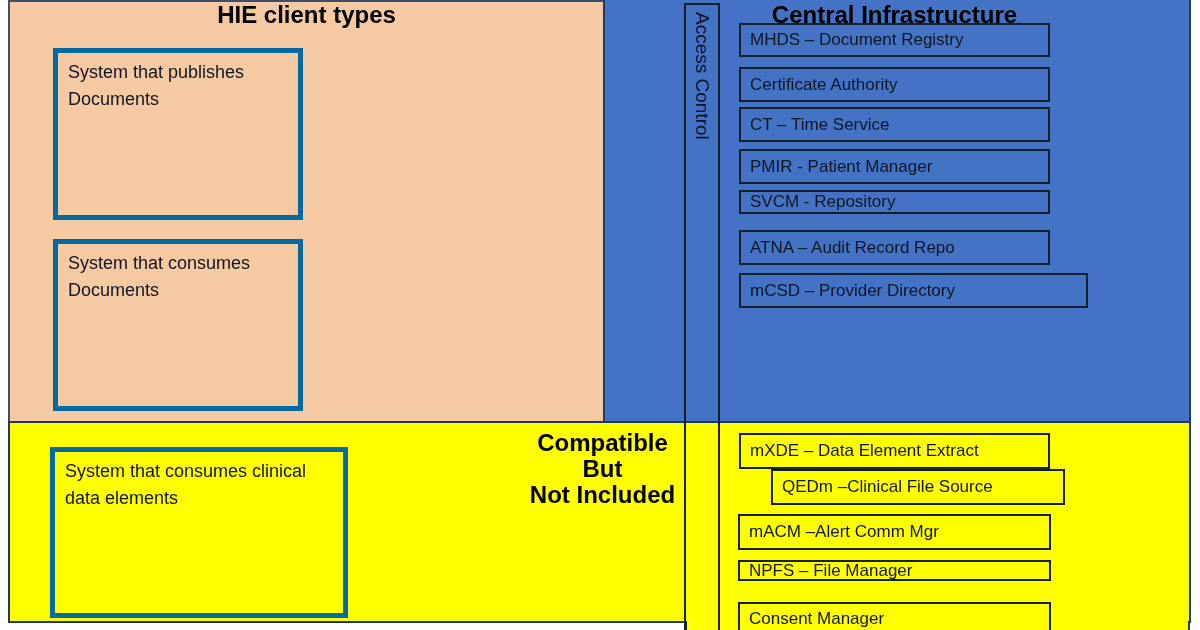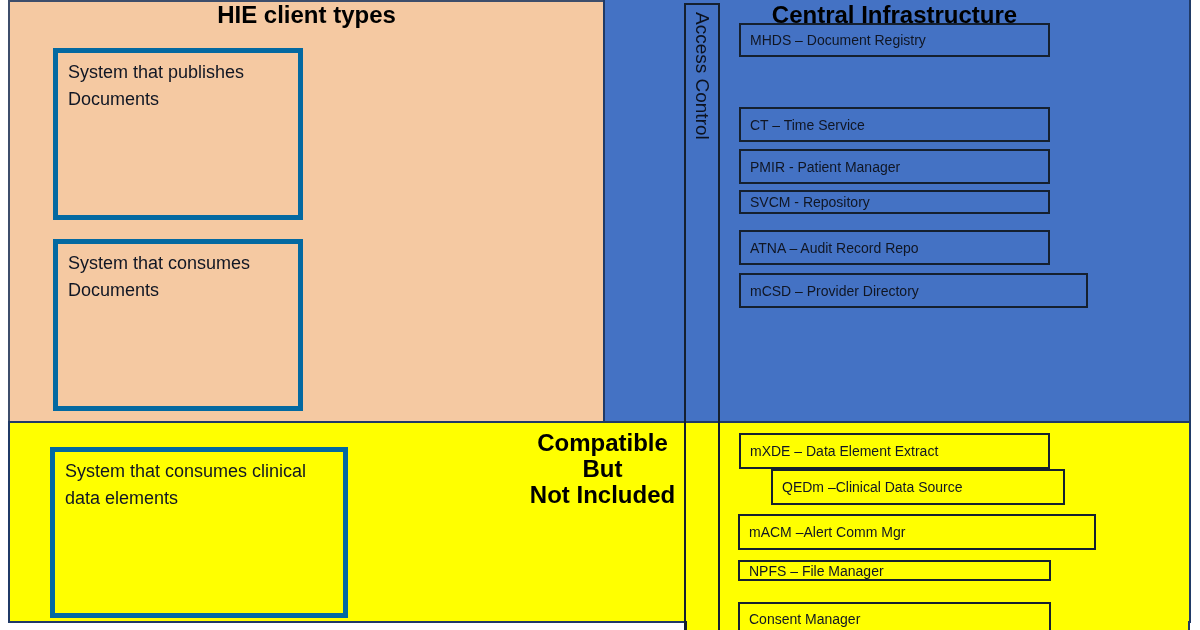--- a/index.html
+++ b/index.html
@@ -31,33 +31,33 @@
   .t-ci  { left:739px; top:1px; width:311px; }
 
   
   .client-box { border:5px solid #0369a1; padding:6px 10px;
     font-size:18px; line-height:27px; color:#101624; }
   .cb-publish { left:53px; top:48px;  width:250px; height:172px; }
   .cb-consume { left:53px; top:239px; width:250px; height:172px; }
   .cb-clinical{ left:50px; top:447px; width:298px; height:171px; }
 
   
-  .nbox { border:2px solid #15202F; font-size:14px; color:#101624;
+  .nbox { border:2px solid #15202F; font-size:17px; color:#101624;
     display:flex; align-items:center; padding-left:9px; }
   .ci-0 { left:739px; top:23px;  width:311px; height:34px; }
   .ci-1 { left:739px; top:67px;  width:311px; height:35px; }
   .ci-2 { left:739px; top:107px; width:311px; height:35px; }
   .ci-3 { left:739px; top:149px; width:311px; height:35px; }
   .ci-4 { left:739px; top:190px; width:311px; height:24px; }
   .ci-5 { left:739px; top:230px; width:311px; height:35px; }
   .ci-6 { left:739px; top:273px; width:349px; height:35px; }
 
   .cz-0 { left:739px; top:433px; width:311px; height:36px; }
   .cz-1 { left:771px; top:469px; width:294px; height:36px; }
-  .cz-2 { left:738px; top:514px; width:358px; height:36px;text-align:right; }
+  .cz-2 { left:738px; top:514px; width:313px; height:36px;text-align:right; }
   .cz-3 { left:738px; top:560px; width:313px; height:21px; }
   .cz-4 { left:738px; top:602px; width:313px; height:34px; } 
 
   
   .compat-note { left:500px; top:430px; width:205px; text-align:center;
     font-weight:bold; font-size:24px; line-height:26px; color:#000;
     white-space:pre-line; }
 </style>
 </head>
 <body>
@@ -72,30 +72,31 @@
   <div class="abs access-bar"></div>
   <div class="abs access-label">Access Control</div>
 
   <div class="abs title t-hie">HIE client types</div>
   <div class="abs title t-ci">Central Infrastructure</div>
 
   <div class="abs client-box cb-publish">System that publishes Documents</div>
   <div class="abs client-box cb-consume">System that consumes Documents</div>
 
   <div class="abs nbox ci-0">MHDS – Document Registry</div>
+  <div class="abs nbox ci-1">Certificate Authority</div>
   <div class="abs nbox ci-2">CT – Time Service</div>
   <div class="abs nbox ci-3">PMIR - Patient Manager</div>
   <div class="abs nbox ci-4">SVCM - Repository</div>
   <div class="abs nbox ci-5">ATNA – Audit Record Repo</div>
   <div class="abs nbox ci-6">mCSD – Provider Directory</div>
 
   <div class="abs compat-note">Compatible
 But
 Not Included</div>
   <div class="abs client-box cb-clinical">System that consumes clinical data elements</div>
 
   <div class="abs nbox cz-0">mXDE – Data Element Extract</div>
-  <div class="abs nbox cz-1">QEDm –Clinical Data Source</div>
+  <div class="abs nbox cz-1">QEDm –Clinical File Source</div>
   <div class="abs nbox cz-2">mACM –Alert Comm Mgr</div>
   <div class="abs nbox cz-3">NPFS – File Manager</div>
   <div class="abs nbox cz-4">Consent Manager</div>
 
 </div>
 
 </body></html>

